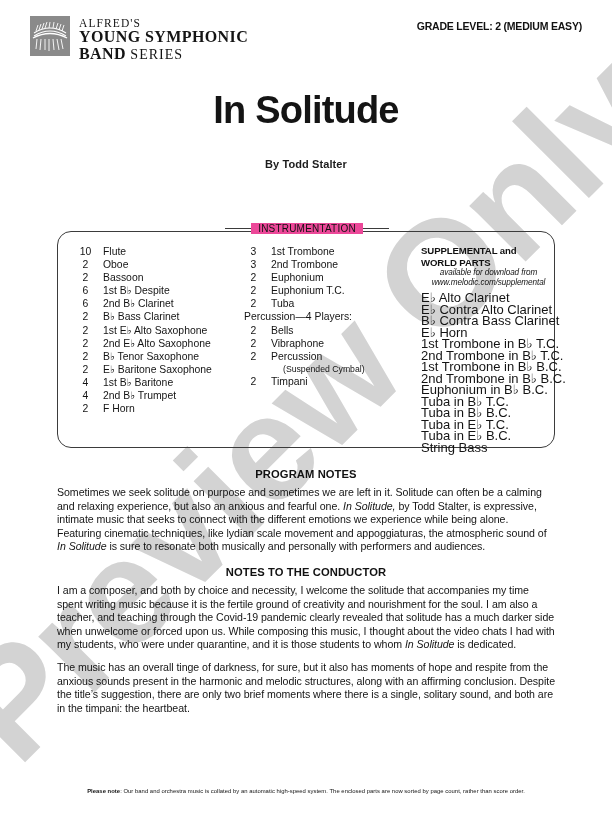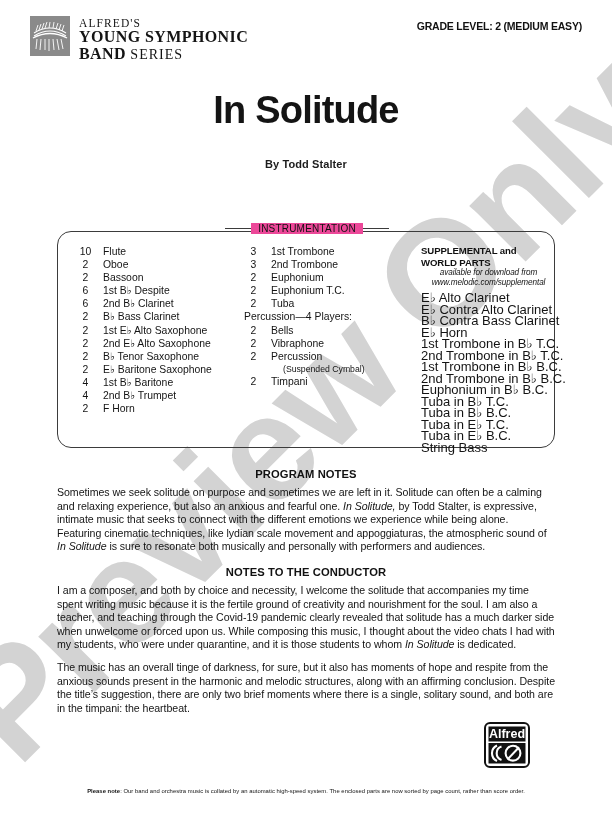--- a/index.html
+++ b/index.html
@@ -487,30 +487,16 @@
     <div class="section-title">PROGRAM NOTES</div>
     <div class="para"><span>Sometimes we seek solitude on purpose and sometimes we are left in it. Solitude can often be a calming and relaxing experience, but also an anxious and fearful one. </span><i>In Solitude,</i><span> by Todd Stalter, is expressive, intimate music that seeks to connect with the different emotions we experience while being alone. Featuring cinematic techniques, like lydian scale movement and appoggiaturas, the atmospheric sound of </span><i>In Solitude</i><span> is sure to resonate both musically and personally with performers and audiences.</span></div>
   </div>
 
   <div class="section" id="conductor-notes">
     <div class="section-title">NOTES TO THE CONDUCTOR</div>
     <div class="para"><span>I am a composer, and both by choice and necessity, I welcome the solitude that accompanies my time spent writing music because it is the fertile ground of creativity and nourishment for the soul. I am also a teacher, and teaching through the Covid-19 pandemic clearly revealed that solitude has a much darker side when unwelcome or forced upon us. While composing this music, I thought about the video chats I had with my students, who were under quarantine, and it is those students to whom </span><i>In Solitude</i><span> is dedicated.</span></div>
     <div class="para">The music has an overall tinge of darkness, for sure, but it also has moments of hope and respite from the anxious sounds present in the harmonic and melodic structures, along with an affirming conclusion. Despite the title’s suggestion, there are only two brief moments where there is a single, solitary sound, and both are in the timpani: the heartbeat.</div>
   </div>
 
-  <div id="alfred-logo">
-    <svg width="46" height="46" viewBox="0 0 46 46" aria-hidden="true">
-      <rect x="1" y="1" width="44" height="44" rx="5" ry="5" fill="#ffffff" stroke="#111111" stroke-width="2"></rect>
-      <rect x="4.5" y="4.5" width="37" height="15" fill="#111111"></rect>
-      <text x="23" y="16.4" text-anchor="middle" font-family="'Liberation Sans', sans-serif" font-size="12.5" font-weight="bold" fill="#ffffff">Alfred</text>
-      <rect x="4.5" y="21" width="37" height="20.5" fill="#111111"></rect>
-      <g fill="none" stroke="#ffffff" stroke-width="2.1">
-        <path d="M13 23.5 A 8.5 8.5 0 0 0 13 39"></path>
-        <path d="M17.5 24.6 A 7 7 0 0 0 17.5 37.9"></path>
-      </g>
-      <circle cx="29" cy="31.2" r="7.4" fill="none" stroke="#ffffff" stroke-width="2.1"></circle>
-      <line x1="23.6" y1="37.4" x2="35" y2="25.2" stroke="#ffffff" stroke-width="2.1"></line>
-    </svg>
-  </div>
 
   <div id="footer-note"><b>Please note</b><span>: Our band and orchestra music is collated by an automatic high-speed system. The enclosed parts are now sorted by page count, rather than score order.</span></div>
 
 </div>
 
 </body></html>

